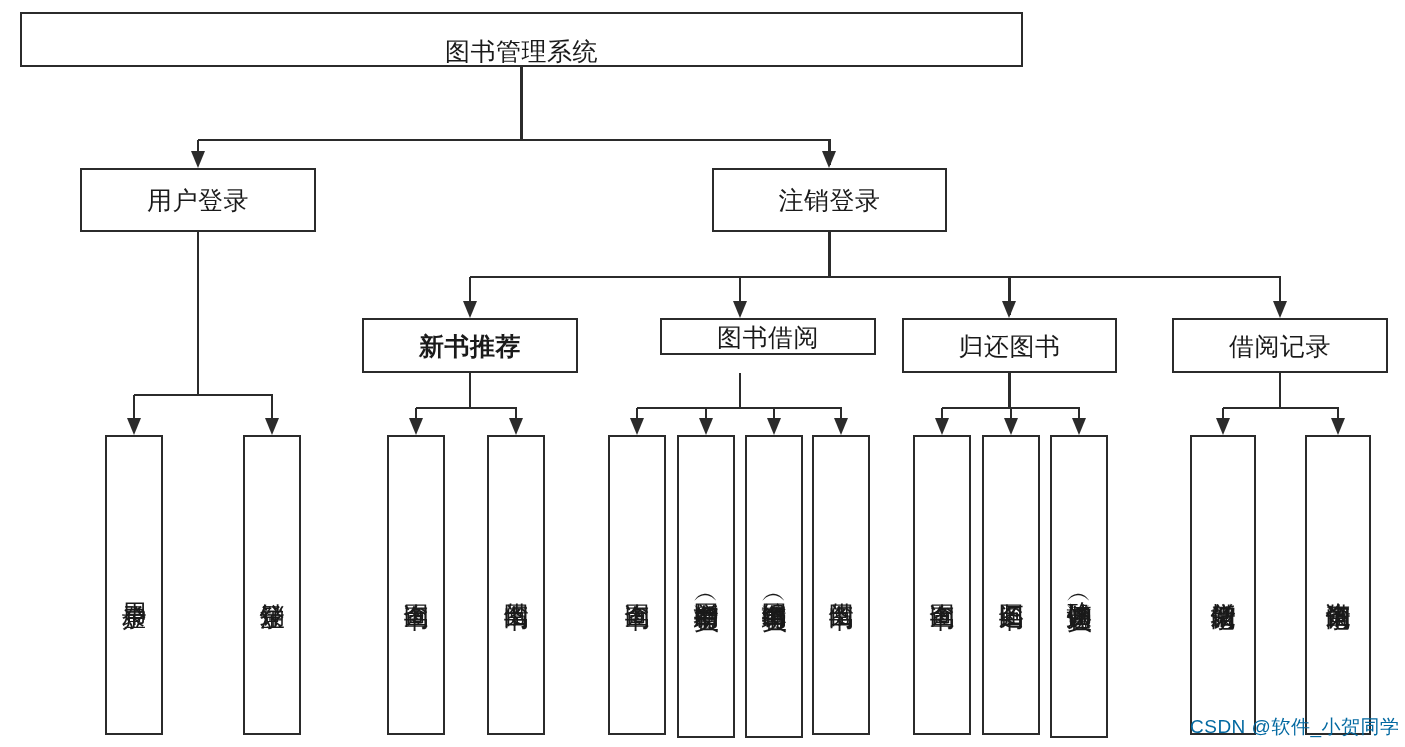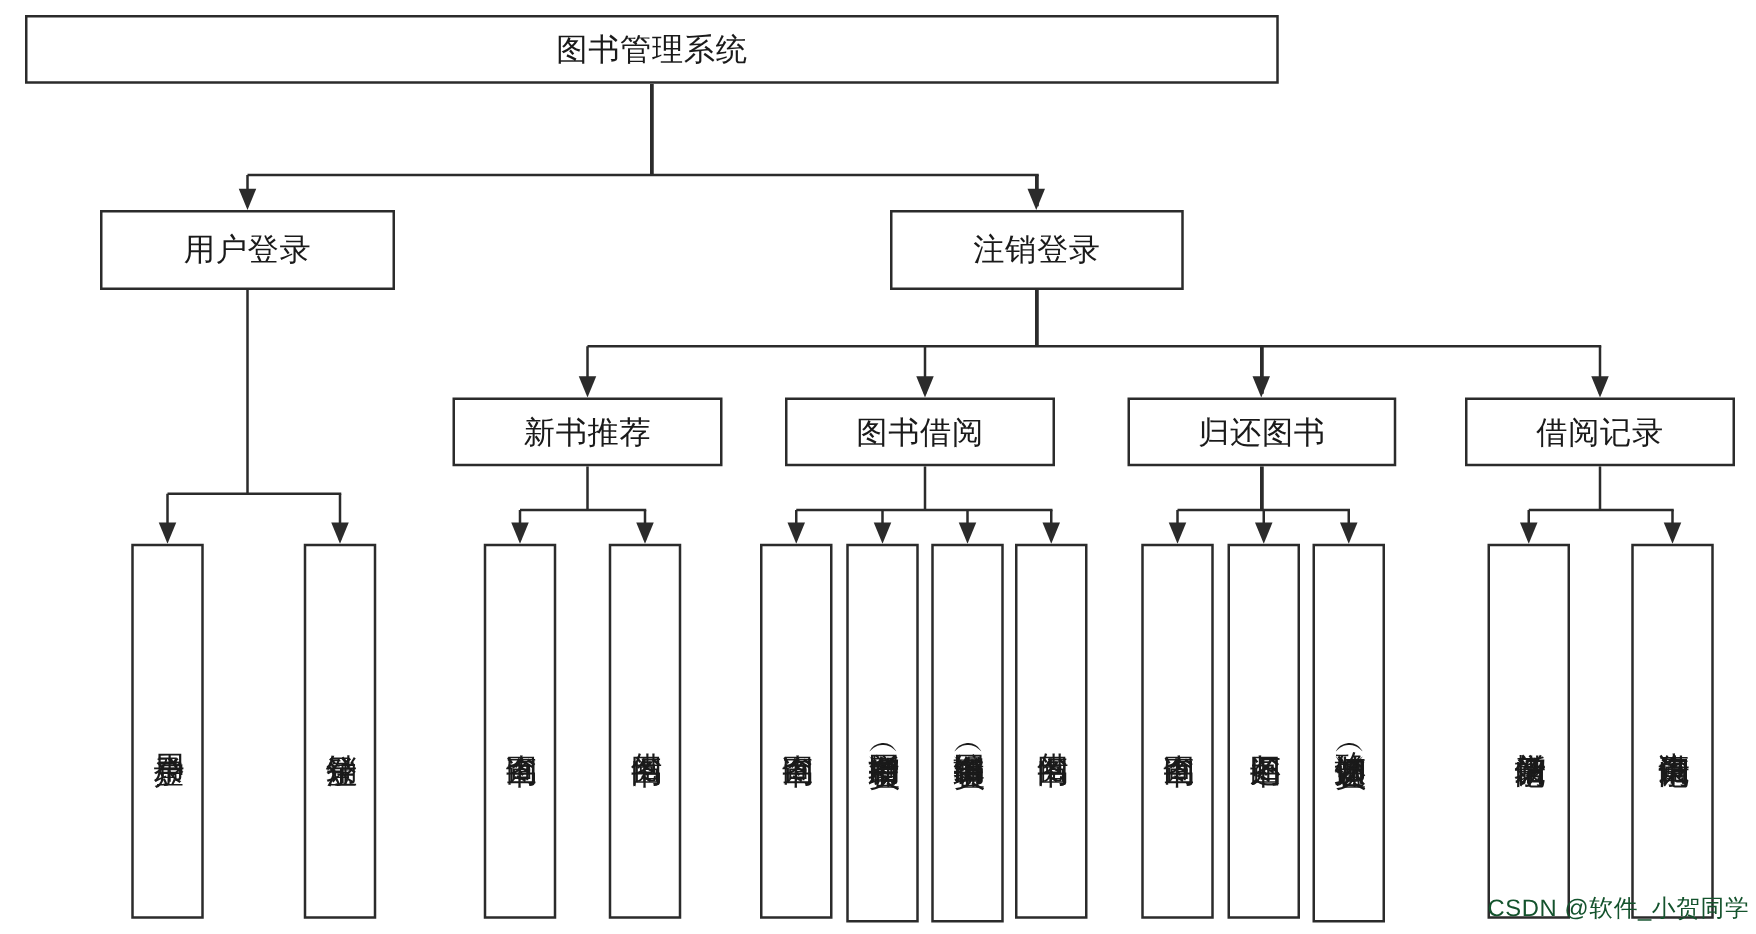--- a/index.html
+++ b/index.html
@@ -66,49 +66,49 @@
     position: absolute;
     width: 0;
     height: 0;
     border-left: 7.5px solid transparent;
     border-right: 7.5px solid transparent;
     border-top: 17px solid #2b2b2b;
     z-index: 2;
   }
   .watermark {
     position: absolute;
-    color: #14532d;
+    color: #0369a1;
     font-size: 19px;
     white-space: nowrap;
     z-index: 5;
     letter-spacing: 0.5px;
   }
 </style>
 </head>
 <body>
 
 <div id="canvas">
 
-  <div class="node h-node root" style="left: 20px; top: 12px; width: 1003px; height: 55px;">
+  <div class="node h-node root" style="left: 20px; top: 12px; width: 1003px; height: 55px; align-items: flex-end;">
     <span class="node-label">图书管理系统</span>
   </div>
 
   <div class="node h-node" style="left: 80px; top: 168px; width: 236px; height: 64px;">
     <span class="node-label">用户登录</span>
   </div>
 
   <div class="node h-node" style="left: 712px; top: 168px; width: 235px; height: 64px;">
     <span class="node-label">注销登录</span>
   </div>
 
-  <div class="node h-node" style="left: 362px; top: 318px; width: 216px; height: 55px;">
+  <div class="node h-node" style="left: 362px; top: 318px; width: 216px; height: 55px; font-weight: bold;">
     <span class="node-label">新书推荐</span>
   </div>
 
-  <div class="node h-node" style="left: 628px; top: 318px; width: 216px; height: 55px;">
+  <div class="node h-node" style="left: 660px; top: 318px; width: 216px; height: 37px;">
     <span class="node-label">图书借阅</span>
   </div>
 
   <div class="node h-node" style="left: 902px; top: 318px; width: 215px; height: 55px;">
     <span class="node-label">归还图书</span>
   </div>
 
   <div class="node h-node" style="left: 1172px; top: 318px; width: 216px; height: 55px;">
     <span class="node-label">借阅记录</span>
   </div>

